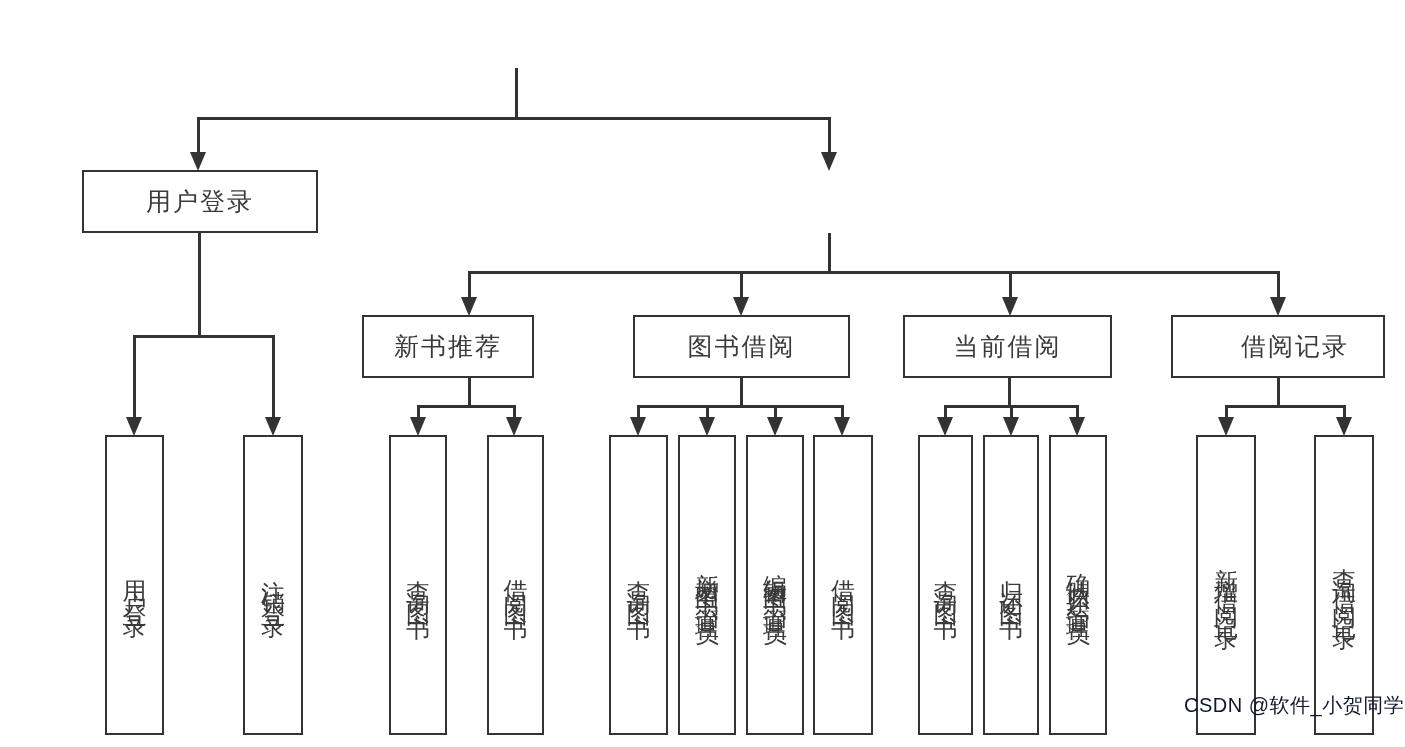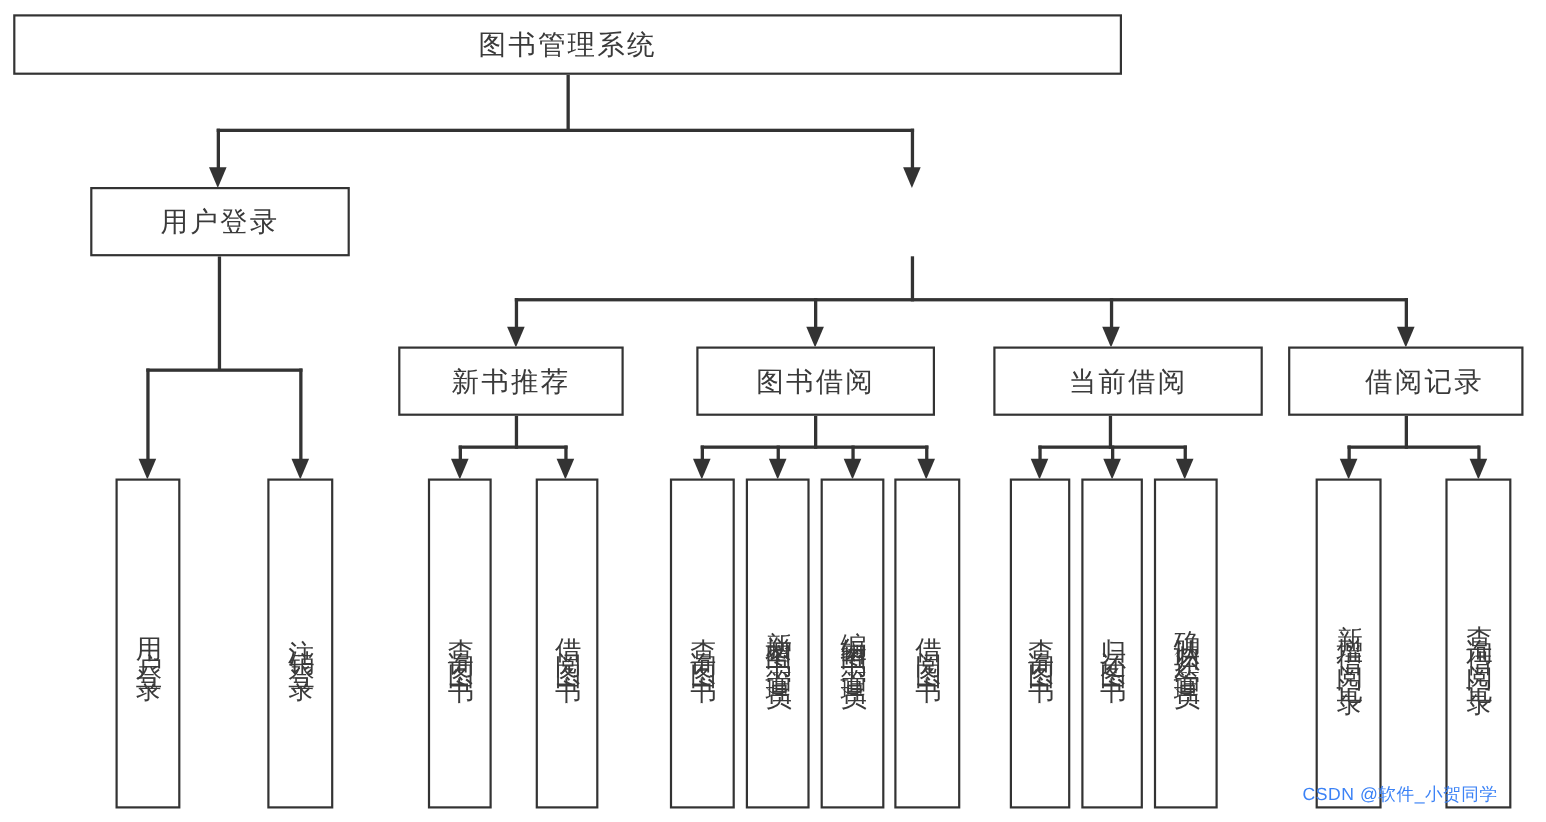--- a/index.html
+++ b/index.html
@@ -39,23 +39,23 @@
   .arrow {
     position: absolute;
     width: 0; height: 0;
     border-left: 8px solid transparent;
     border-right: 8px solid transparent;
     border-top: 19px solid #333333;
   }
   .watermark {
     position: absolute;
     left: 1184px;
-    top: 712px;
-    font-size: 16px;
-    color: #3b82f6;
+    top: 692px;
+    font-size: 20px;
+    color: #0f172a;
     white-space: nowrap;
     letter-spacing: 0.5px;
   }
 </style>
 </head>
 <body>
 
 <div class="canvas">
 
   <div class="vline" style="left:515px;top:68px;width:3px;height:51px;"></div>
@@ -110,35 +110,32 @@
   <div class="vline" style="left:1076px;top:405px;width:3px;height:15px;"></div>
   <div class="arrow" style="left:1069px;top:417px;"></div>
 
   <div class="vline" style="left:1277px;top:378px;width:3px;height:30px;"></div>
   <div class="hline" style="left:1225px;top:405px;width:120px;height:3px;"></div>
   <div class="vline" style="left:1225px;top:405px;width:3px;height:15px;"></div>
   <div class="arrow" style="left:1218px;top:417px;"></div>
   <div class="vline" style="left:1343px;top:405px;width:3px;height:15px;"></div>
   <div class="arrow" style="left:1336px;top:417px;"></div>
 
-  <div class="box" style="left:12px;top:13px;width:1008px;height:55px;">
-    <span class="hlabel">图书管理系统</span>
-  </div>
 
   <div class="box" style="left:82px;top:170px;width:236px;height:63px;">
     <span class="hlabel">用户登录</span>
   </div>
 
-  <div class="box" style="left:362px;top:315px;width:205px;height:63px;text-align:right;">
+  <div class="box" style="left:362px;top:315px;width:172px;height:63px;text-align:right;">
     <span class="hlabel">新书推荐</span>
   </div>
   <div class="box" style="left:633px;top:315px;width:217px;height:63px;">
     <span class="hlabel">图书借阅</span>
   </div>
-  <div class="box" style="left:903px;top:315px;width:245px;height:63px;">
+  <div class="box" style="left:903px;top:315px;width:209px;height:63px;">
     <span class="hlabel">当前借阅</span>
   </div>
   <div class="box" style="left:1171px;top:315px;width:214px;height:63px;padding-left:34px;">
     <span class="hlabel">借阅记录</span>
   </div>
 
   <div class="box" style="left:105px;top:435px;width:59px;height:300px;">
     <span class="vlabel">用户登录</span>
   </div>
   <div class="box" style="left:243px;top:435px;width:60px;height:300px;">

